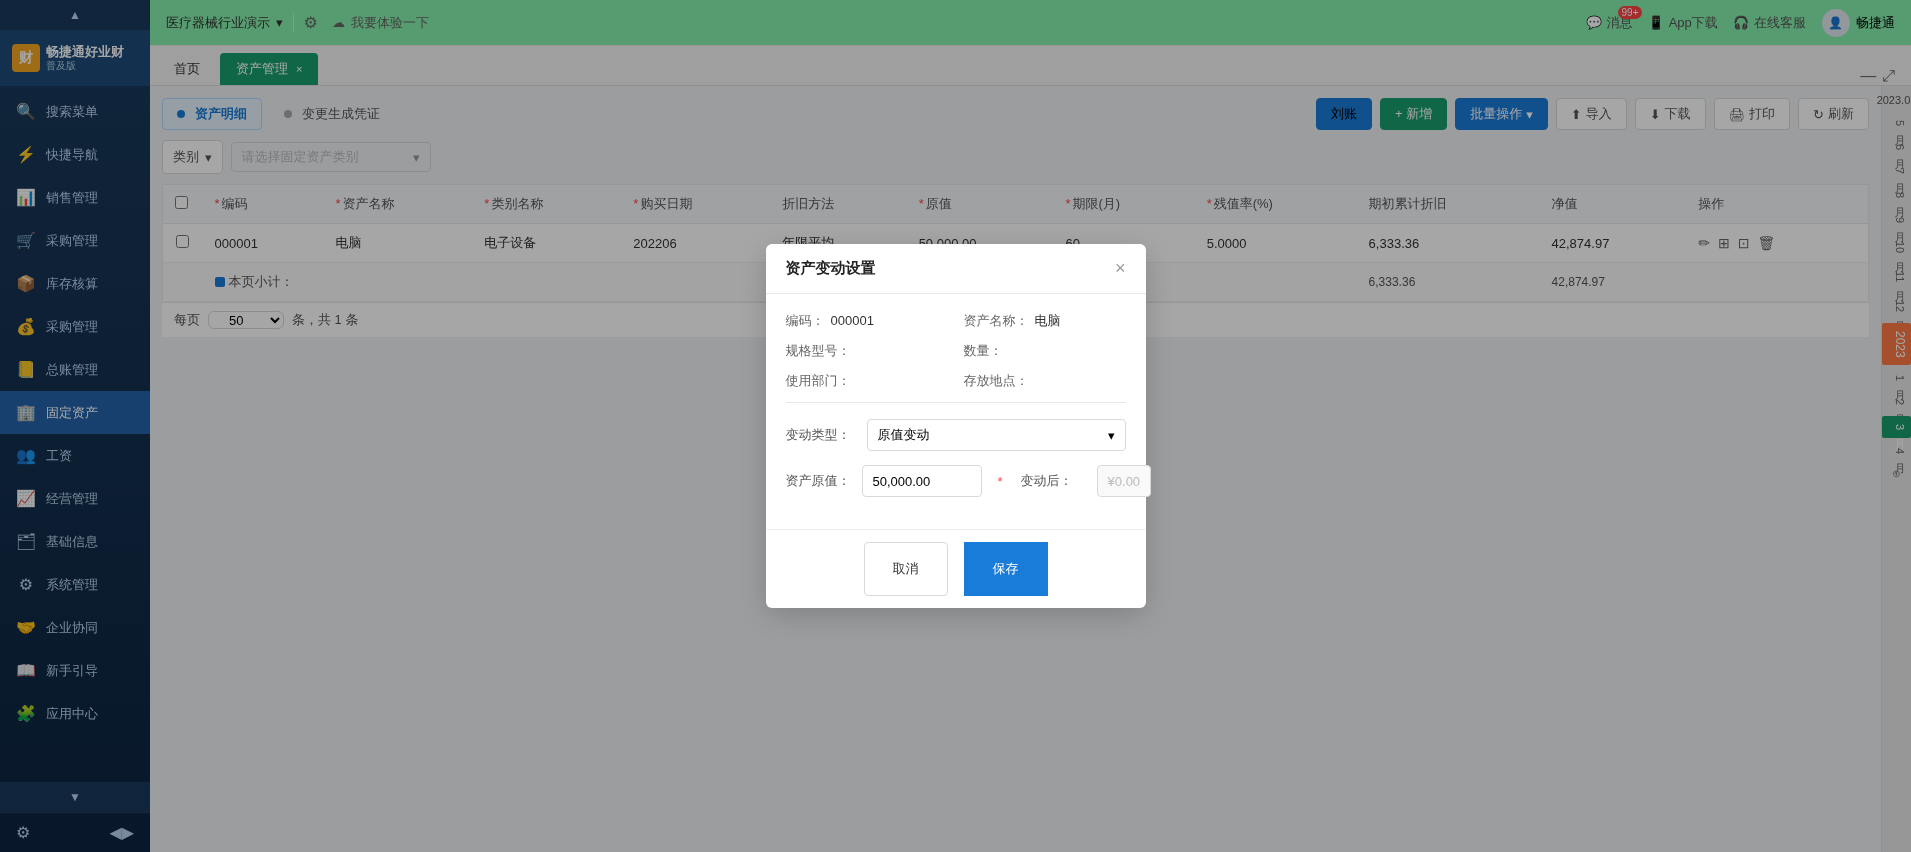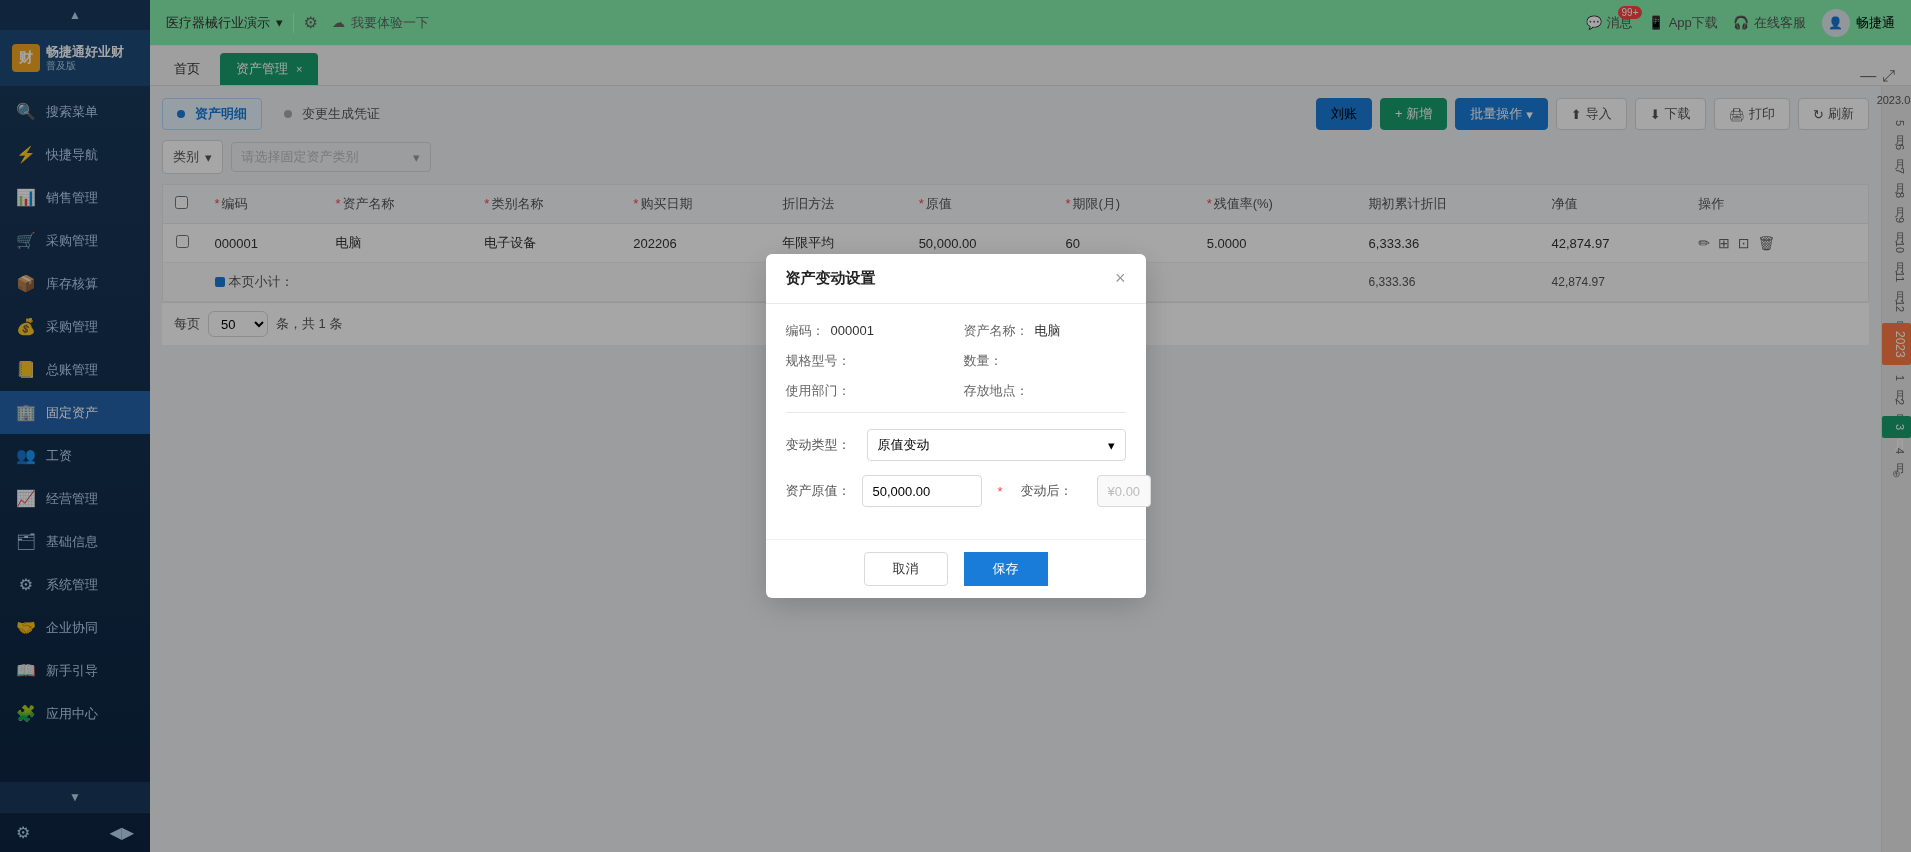--- a/index.html
+++ b/index.html
@@ -285,21 +285,21 @@
 
     
     .pagination {
       display: flex; align-items: center; gap: 8px;
       padding: 8px 12px;
       background: #fff;
       border-top: 1px solid #e8e8e8;
       font-size: 12px; color: #555;
     }
     .page-size-select {
-      height: 26px; padding: 0 8px;
+      height: 18px; padding: 0 16px;
       border: 1px solid #d9d9d9;
       border-radius: 6px;
       background: #fff;
     }
 
     
     .overlay {
       position: fixed;
       top: 0; left: 0; right: 0; bottom: 0;
       background: rgba(0,0,0,0.35);
@@ -365,21 +365,21 @@
       color: #bbb;
       display: flex; align-items: center;
     }
     .required-star { color: #ff4444; margin-right: 2px; }
     .dialog-footer {
       padding: 12px 20px;
       display: flex; justify-content: center; gap: 16px;
       border-top: 1px solid #f0f0f0;
     }
     .btn-cancel {
-      padding: 7px 28px;
+      padding: 17px 28px;
       border: 1px solid #d9d9d9;
       border-radius: 4px;
       background: #fff;
       color: #333;
       cursor: pointer;
       font-size: 13px;
     }
     .btn-save {
       padding: 7px 28px;
       border: 1px solid #1a7cd9;

